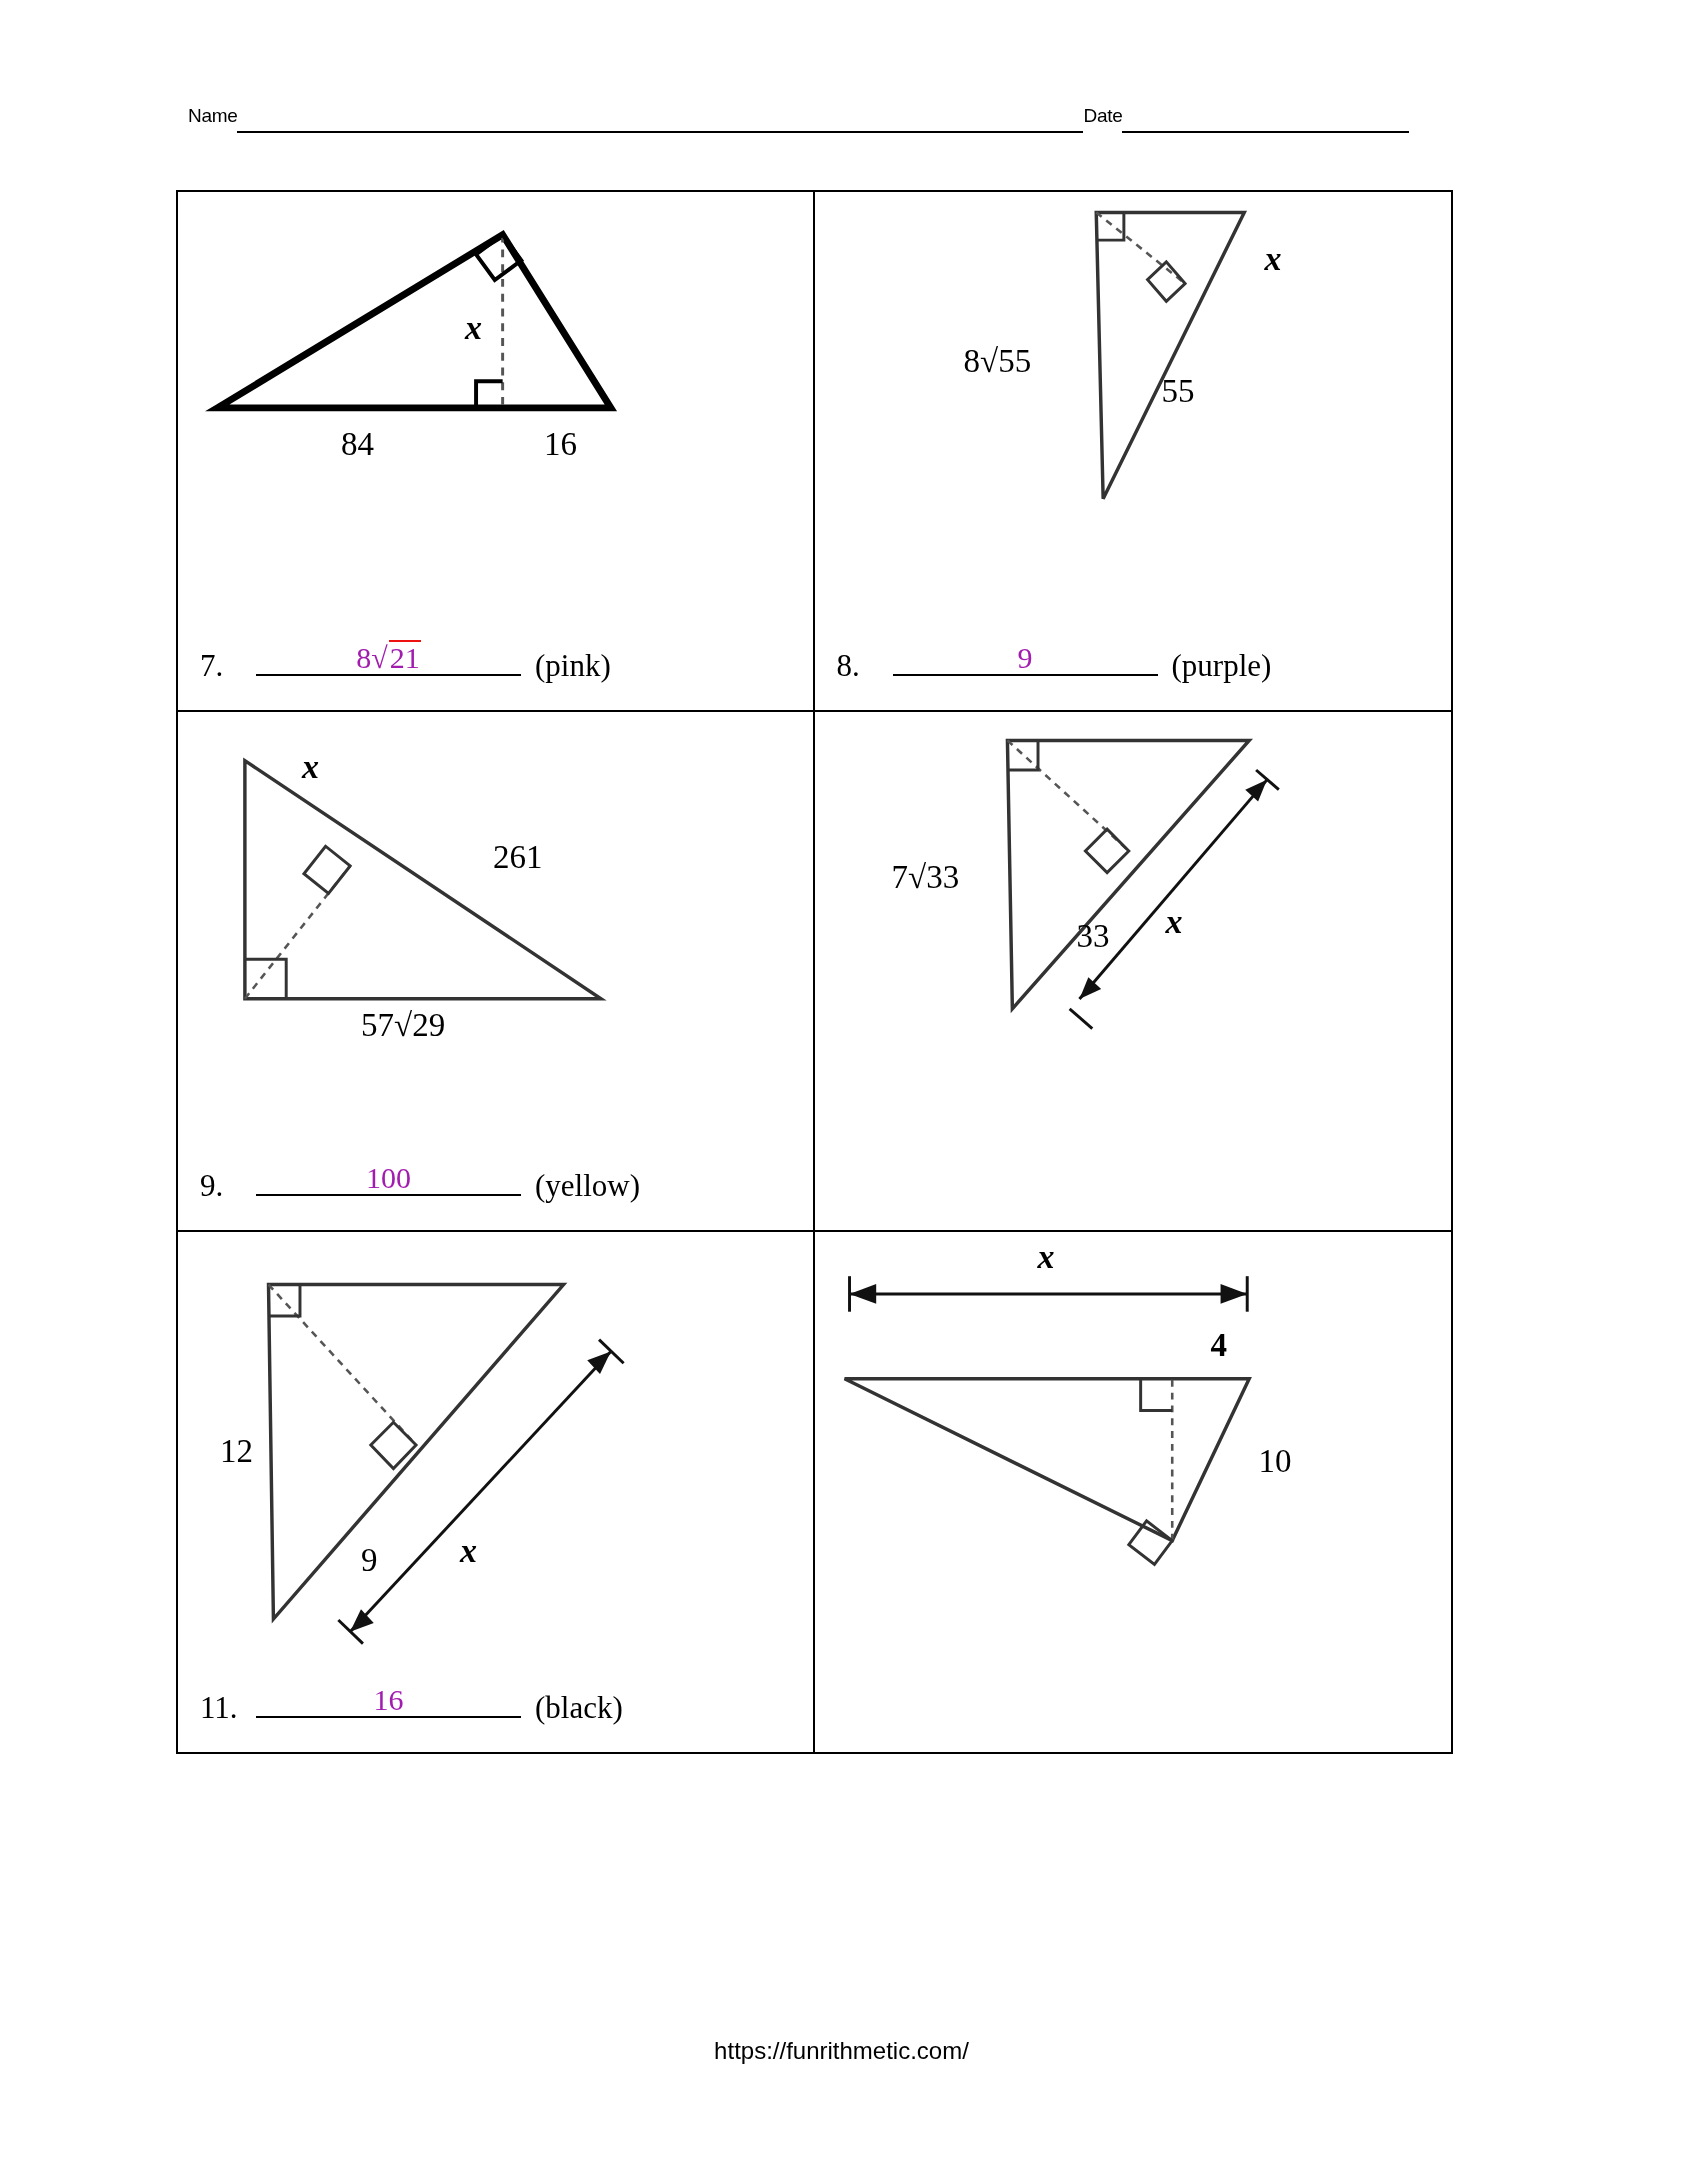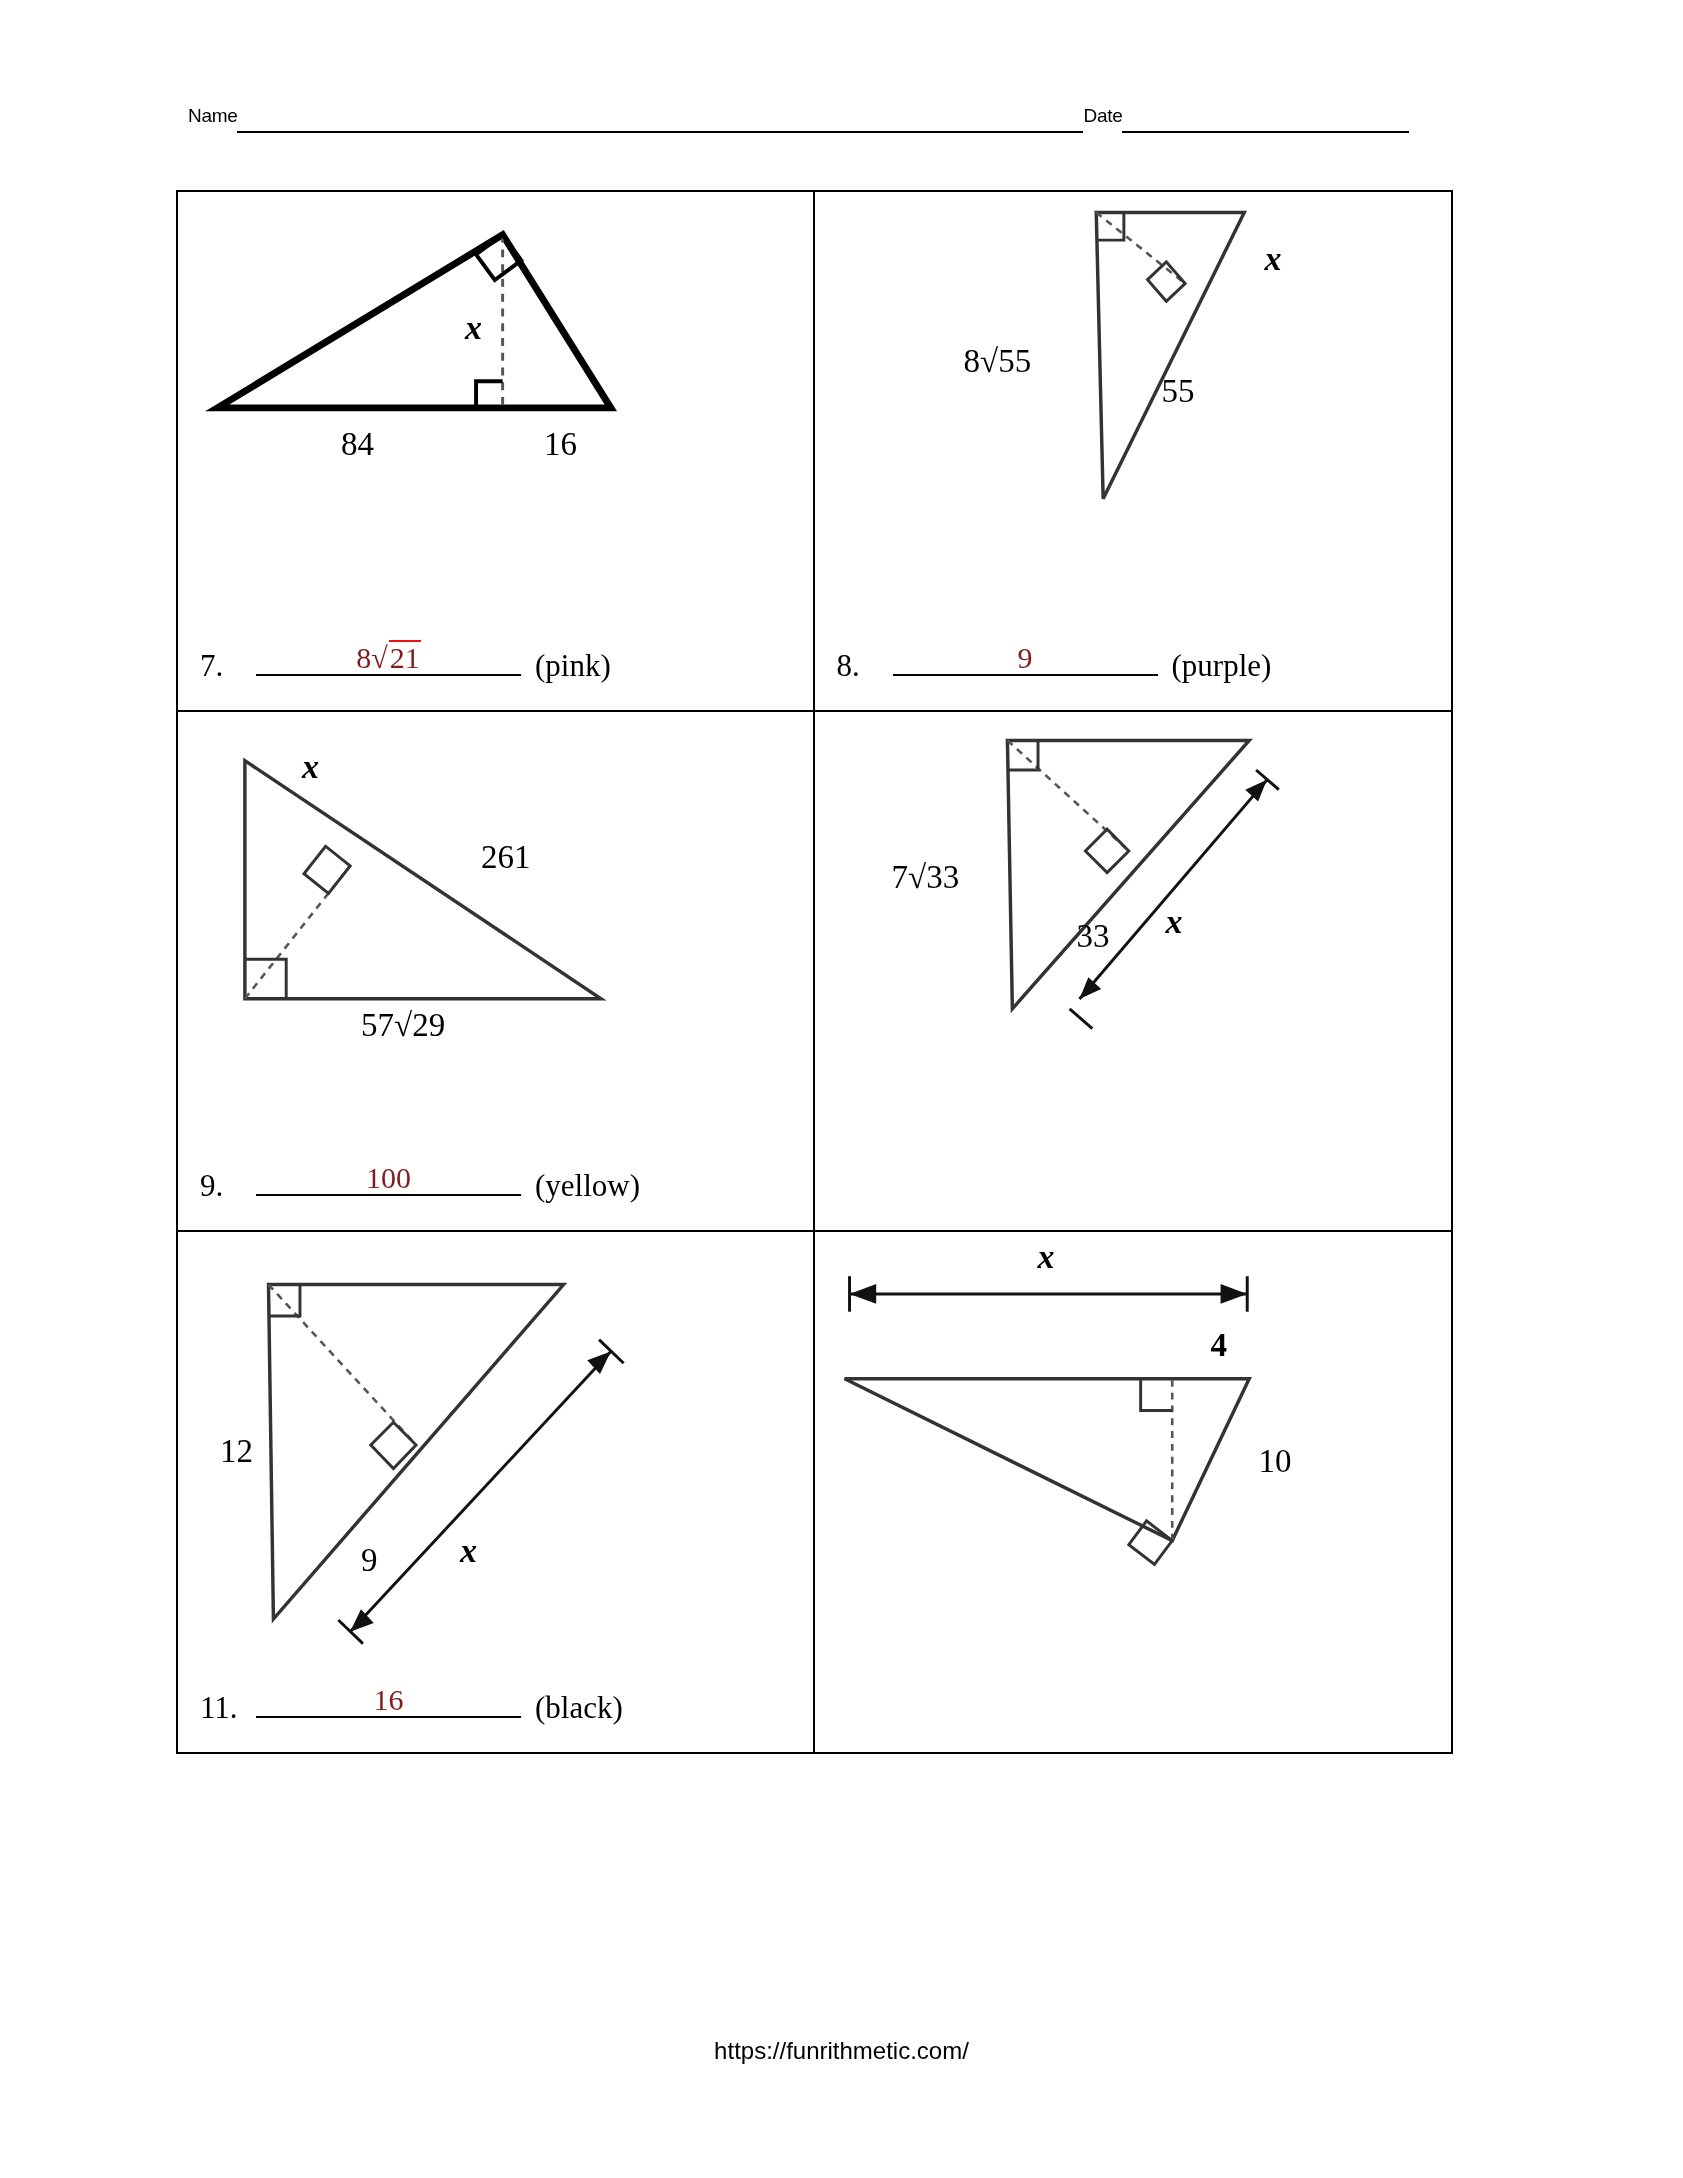--- a/index.html
+++ b/index.html
@@ -86,21 +86,21 @@
     margin: 0 10px;
     border-bottom: 2.2px solid #000;
     height: 34px;
     text-align: center;
   }
   .ans-val {
     position: absolute;
     left: 0;
     right: 0;
     bottom: 1px;
-    color: #7f1d1d;
+    color: #a21caf;
     font-size: 30px;
     line-height: 1;
     text-align: center;
   }
   .ans-val .rad {
     display: inline-block;
     border-top: 2px solid #ee1111;
     padding: 0 1px;
     margin-left: 1px;
     line-height: 1.05;
@@ -205,21 +205,21 @@
         <polygon points="68,48 68,290 430,290" fill="none" stroke="#333" stroke-width="3.5" stroke-linejoin="miter"></polygon>
 
         <line x1="68" y1="290" x2="175" y2="155" stroke="#555" stroke-width="2.6" stroke-dasharray="7,6"></line>
 
         <polyline points="68,250 110,250 110,290" fill="none" stroke="#333" stroke-width="3"></polyline>
 
         <polygon points="175,155 150,135 128,163 153,183" fill="none" stroke="#333" stroke-width="3"></polygon>
       </svg>
     </div>
     <span class="mlabel mvar" style="left:124px; top:38px;">x</span>
-    <span class="mlabel" style="left:303px; top:129px;text-align:center;">261</span>
+    <span class="mlabel" style="left:315px; top:129px;text-align:center;">261</span>
     <span class="mlabel" style="left:183px; top:297px;">
       <span>57</span>√<span class="rad">29</span>
     </span>
 
     <div class="answer-row">
       <span class="q-num">9.</span>
       <span class="ans-blank">
         <span class="ans-val">100</span>
       </span>
       <span class="color-tag">(yellow)</span>

